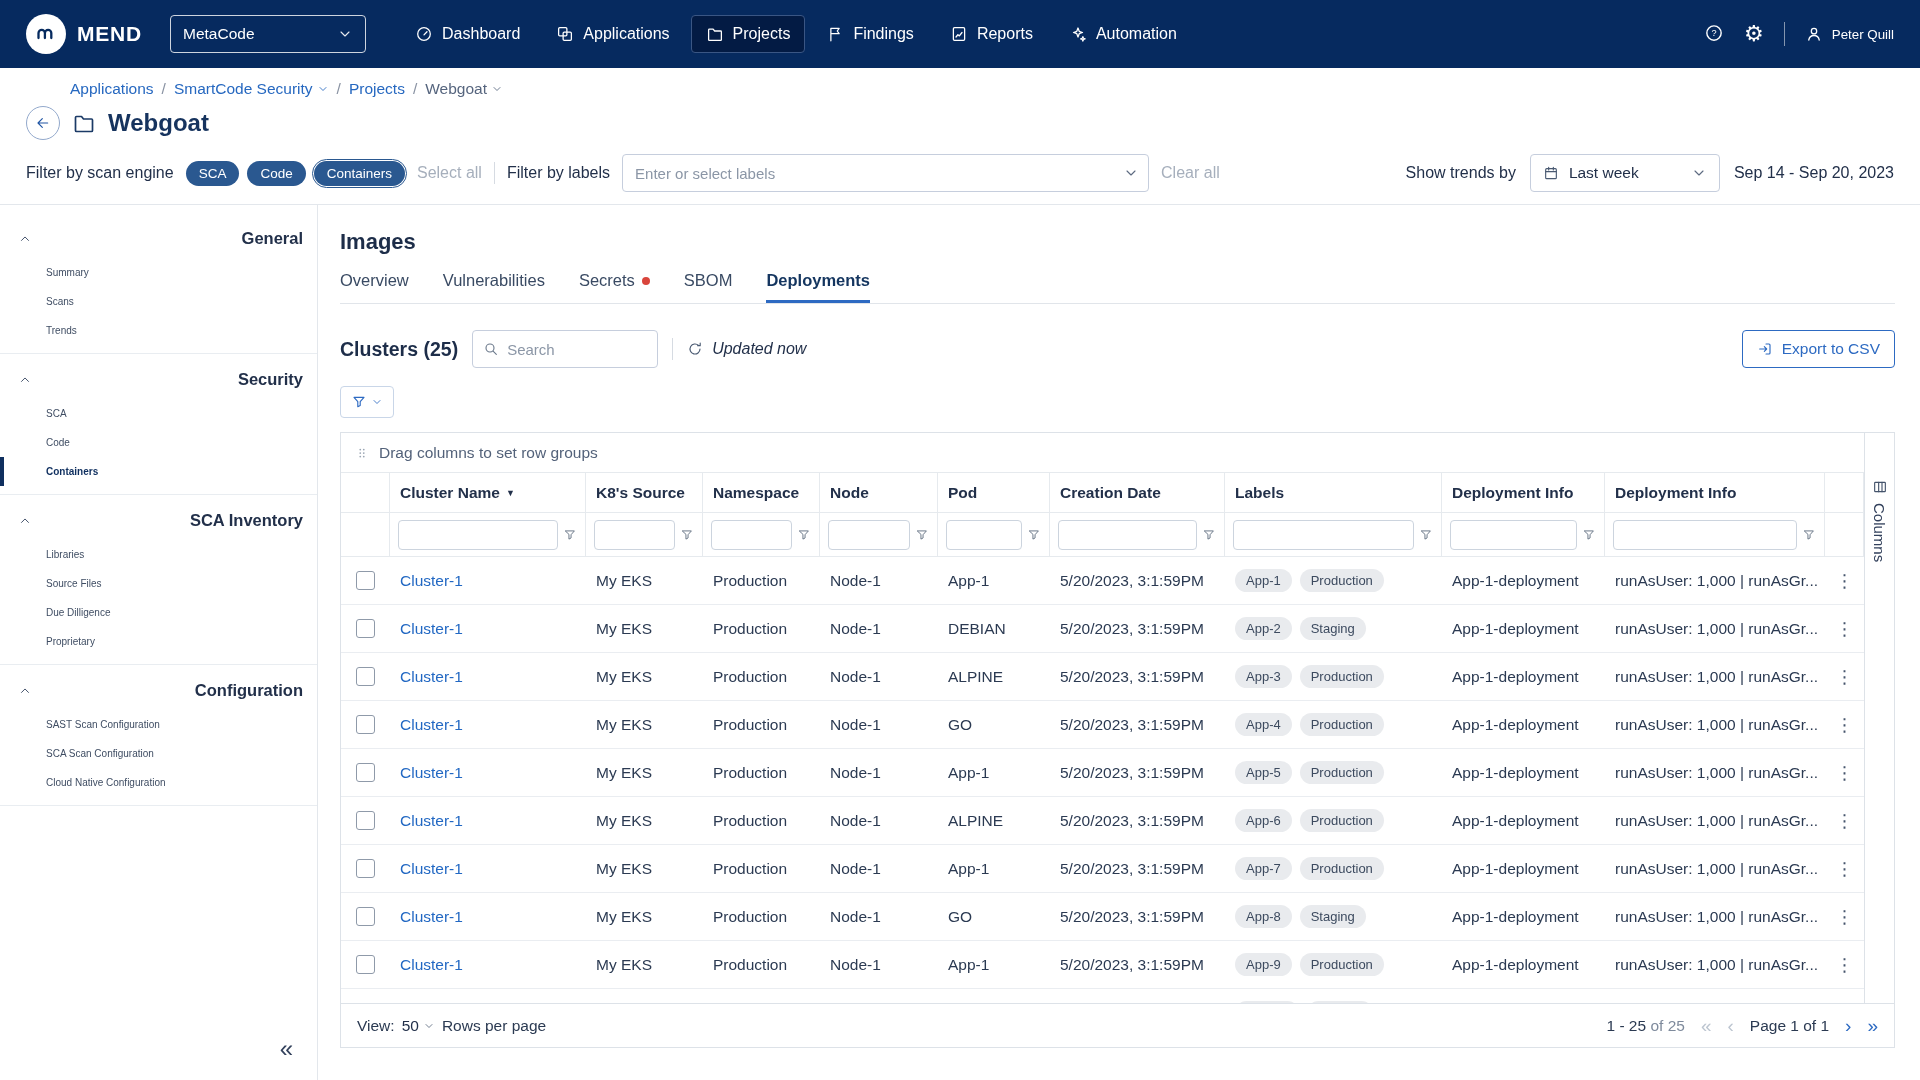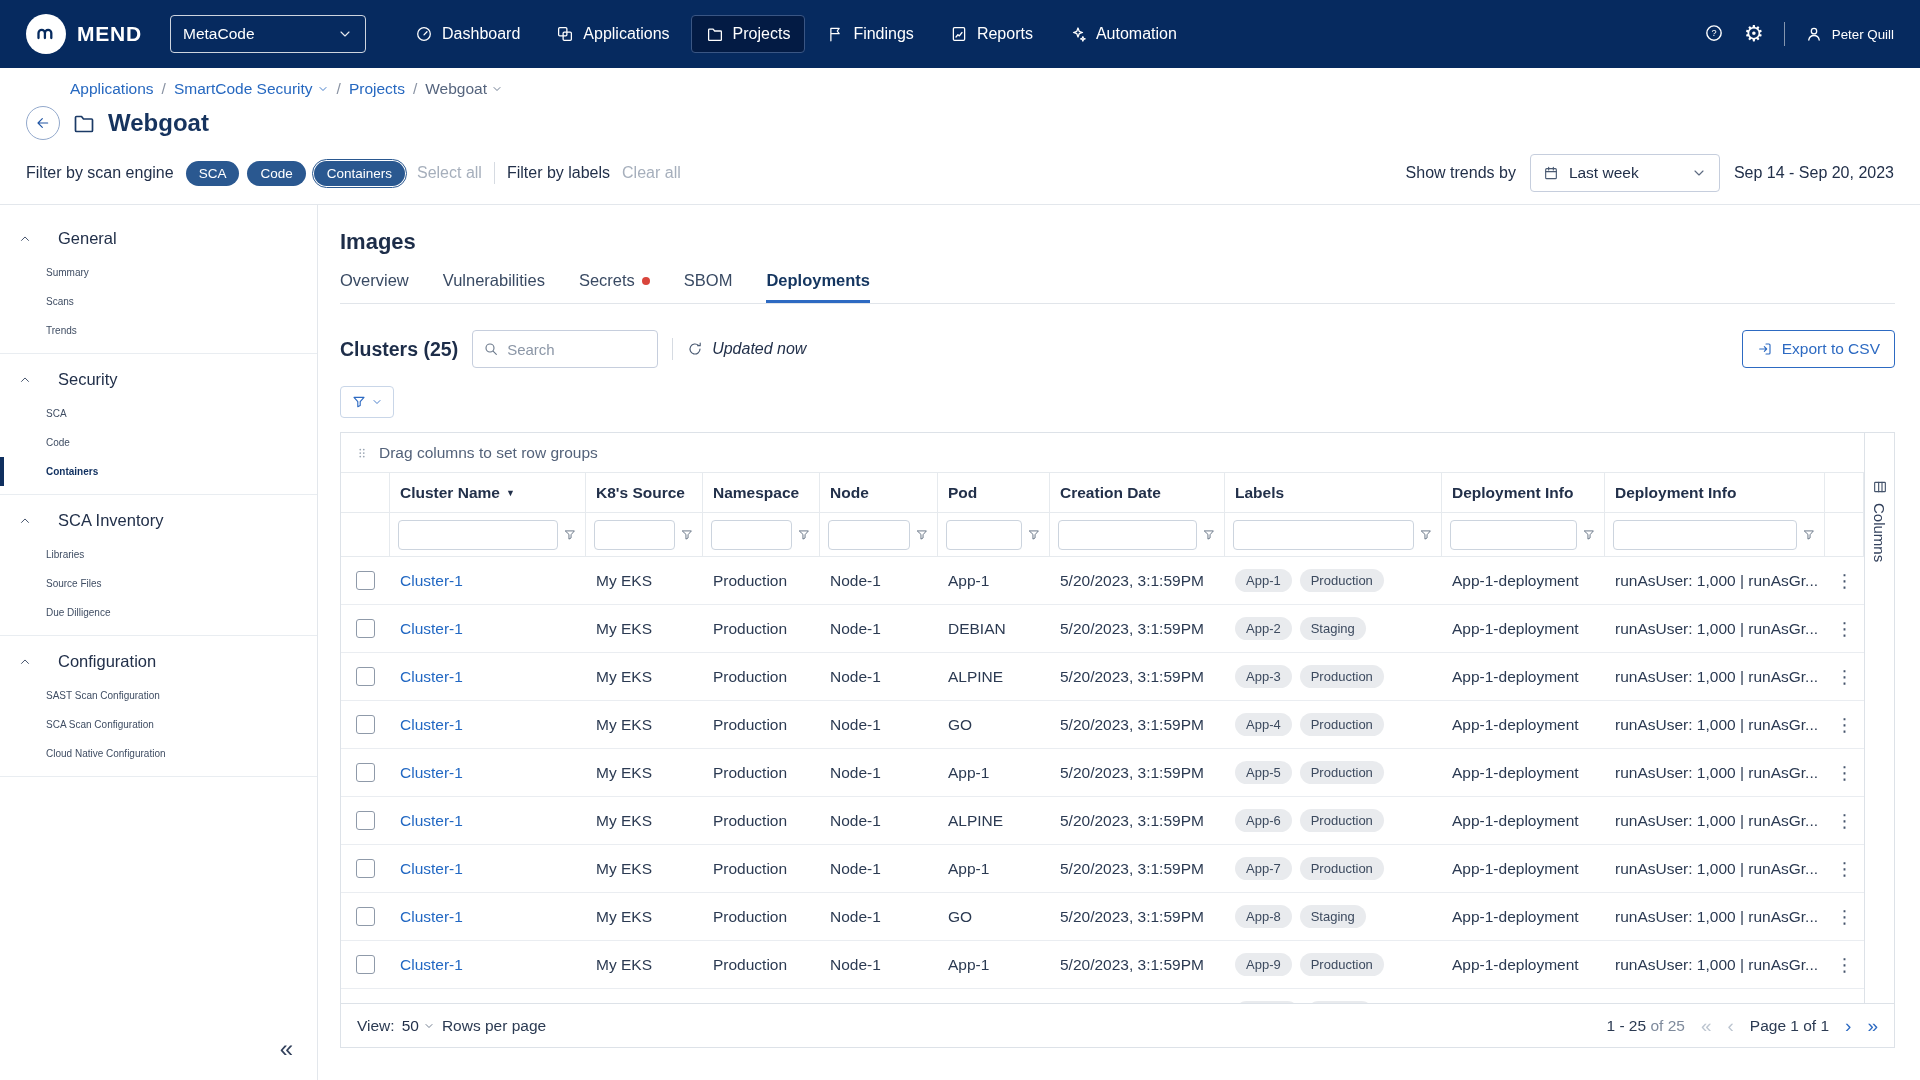--- a/index.html
+++ b/index.html
@@ -72,21 +72,21 @@
     color:#22304a; }
   .trends-select .chev { margin-left:auto; color:#5c6a80; }
   .cal-icon { color:#4a5a72; }
 
   
   .content { display:flex; height:880px; }
   .sidebar { width:318px; border-right:1px solid #e3e7ec; padding-top:8px; position:relative;
     flex:0 0 318px; }
   .side-section { padding:6px 0 8px; border-bottom:1px solid #e9edf1; }
   .side-head { display:flex; align-items:center; gap:26px; padding:10px 14px 10px 18px;
-    font-weight:400; font-size:16.5px; color:#22304a; cursor:pointer; }
+    font-weight:700; font-size:16.5px; color:#22304a; cursor:pointer;justify-content:space-between; }
   .side-head .ic { color:#44536b; }
   .side-item { padding:9px 10px 9px 46px; font-size:10px; color:#3f4d63; cursor:pointer;
     position:relative; white-space:nowrap; }
   .side-item.active { font-weight:700; color:#0f2f5f; }
   .side-item.active::before { content:''; position:absolute; left:0; top:0; bottom:0;
     width:4px; background:#0f2f5f; }
   .collapse-btn { position:absolute; bottom:22px; right:24px; font-size:24px; color:#33415c; }
 
   .main { flex:1; padding:24px 25px 0 22px; position:relative; }
   .section-title { font-size:22px; font-weight:700; color:#1d2d49; margin-bottom:16px; }
@@ -304,20 +304,28 @@
 <section class="filter-bar">
   <span>Filter by scan engine</span>
   <div id="engine-pills">
       <span class="pill">SCA</span>
       <span class="pill">Code</span>
       <span class="pill selected">Containers</span>
     </div>
   <span class="muted-link">Select all</span>
   <span class="vsep"></span>
   <span>Filter by labels</span>
+  <div class="labels-input-wrap">
+    <input class="labels-input" placeholder="Enter or select labels" style="">
+    <span class="ic s16 chev">
+      <svg viewBox="0 0 24 24">
+          <path d="M6 9l6 6 6-6"></path>
+        </svg>
+      </span>
+  </div>
   <span class="muted-link">Clear all</span>
   <div class="trends-group">
     <span>Show trends by</span>
     <div class="trends-select">
       <span class="ic s16 cal-icon">
         <svg viewBox="0 0 24 24">
             <rect x="4" y="5.5" width="16" height="15" rx="1.5"></rect>
             <path d="M4 10h16 M8.5 3.5v4 M15.5 3.5v4"></path>
           </svg>
       </span>
@@ -366,20 +374,21 @@
             <span class="ic s14">
               <svg viewBox="0 0 24 24">
                 <path d="M6 14.5l6-6 6 6"></path>
               </svg>
             </span>
             <span>SCA Inventory</span>
           </div>
           <div class="side-item">Libraries</div>
           <div class="side-item">Source Files</div>
           <div class="side-item">Due Dilligence</div>
+          <div class="side-item">Proprietary</div>
         </div>
         <div class="side-section">
           <div class="side-head">
             <span class="ic s14">
               <svg viewBox="0 0 24 24">
                 <path d="M6 14.5l6-6 6 6"></path>
               </svg>
             </span>
             <span>Configuration</span>
           </div>

